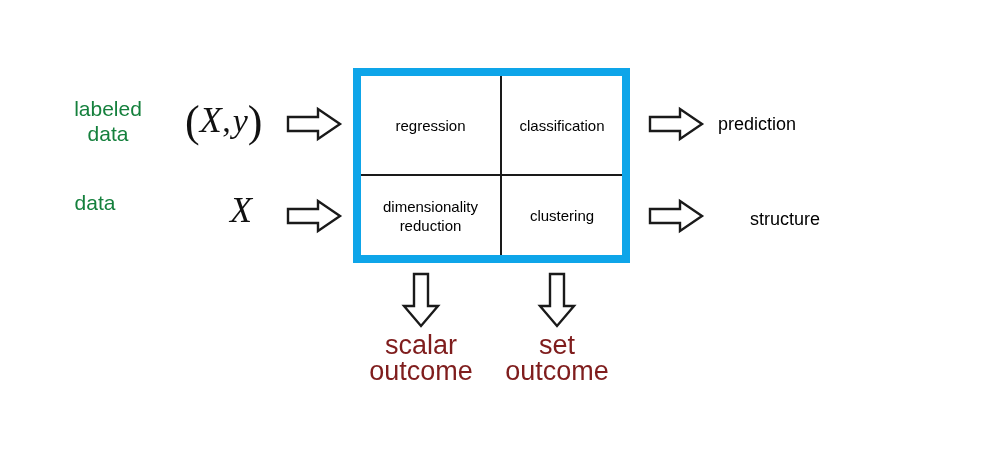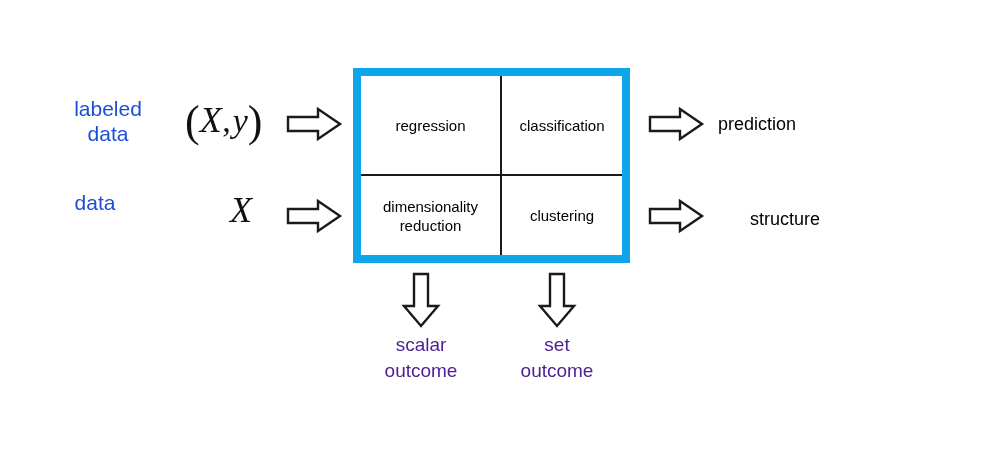--- a/index.html
+++ b/index.html
@@ -24,21 +24,21 @@
 
   
   .abs { position: absolute; }
 
   
   .data-label {
     font-family: "Liberation Sans", sans-serif;
     font-size: 21px;
     line-height: 25px;
     text-align: center;
-    color: #1d4ed8;
+    color: #15803d;
     white-space: nowrap;
   }
 
   
   .math {
     font-family: "Liberation Serif", serif;
     color: #111;
     white-space: nowrap;
     line-height: 1;
   }
@@ -97,24 +97,24 @@
     font-family: "Liberation Sans", sans-serif;
     font-size: 18px;
     line-height: 26px;
     color: #000;
     white-space: nowrap;
   }
 
   
   .outcome-label {
     font-family: "Liberation Sans", sans-serif;
-    font-size: 19px;
+    font-size: 27px;
     line-height: 26px;
     text-align: center;
-    color: #4c1d95;
+    color: #7f1d1d;
     white-space: nowrap;
   }
 
   
   .arrow svg { display: block; overflow: visible; }
 </style>
 </head>
 <body>
 
 <div id="canvas">

